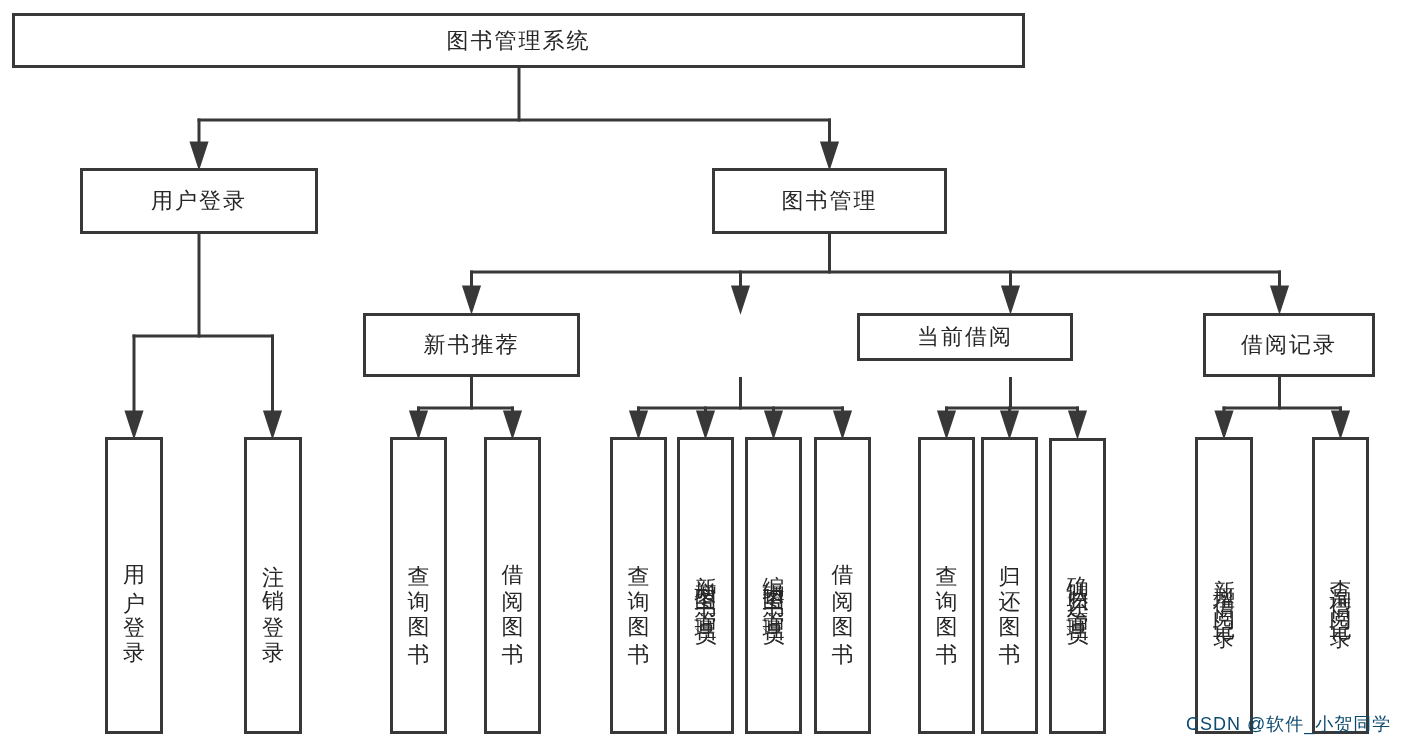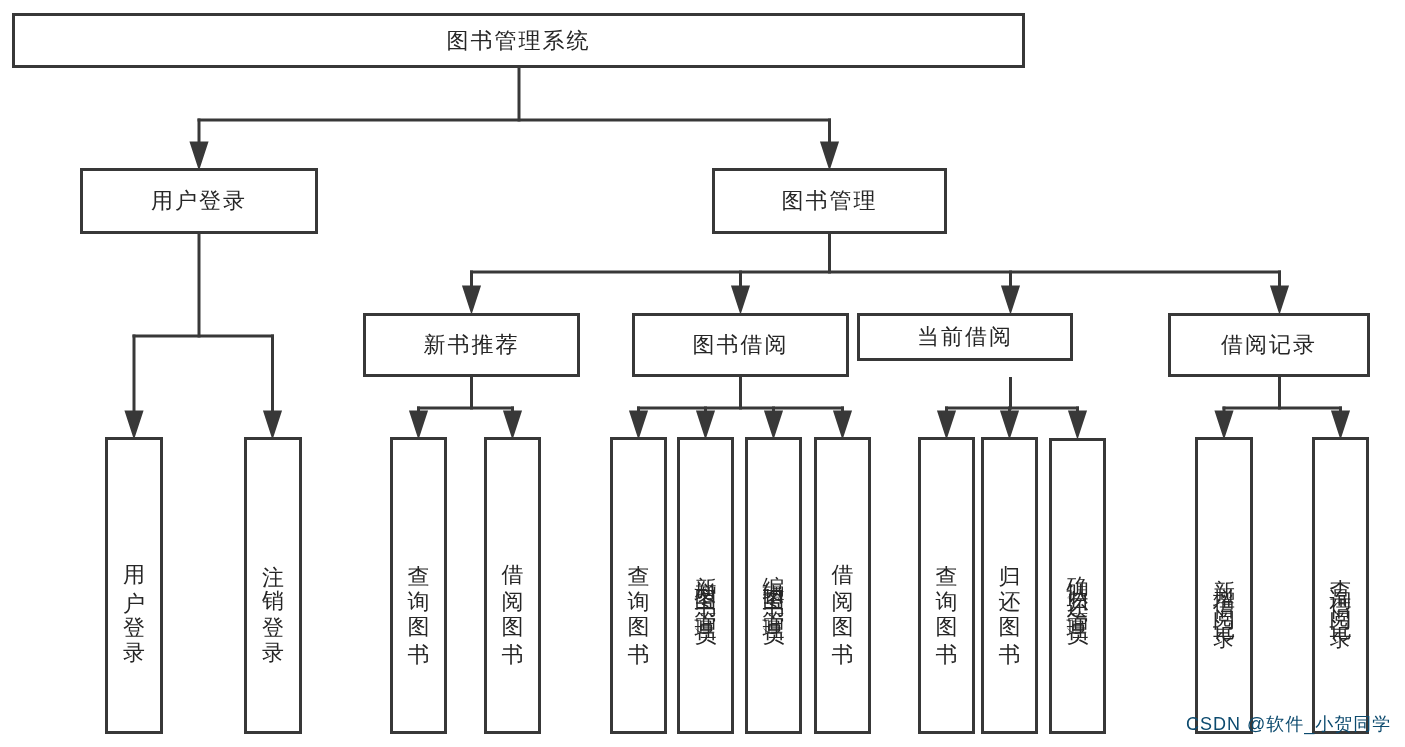--- a/index.html
+++ b/index.html
@@ -97,27 +97,24 @@
   <div class="node h" style="left:80px;top:168px;width:238px;height:66px">
     <span>用户登录</span>
   </div>
   <div class="node h" style="left:363px;top:313px;width:217px;height:64px">
     <span>新书推荐</span>
   </div>
 
   <div class="node h" style="left:712px;top:168px;width:235px;height:66px">
     <span>图书管理</span>
   </div>
-  <div class="node h" style="left:632px;top:313px;width:217px;height:64px">
-    <span>图书借阅</span>
-  </div>
   <div class="node h" style="left:857px;top:313px;width:216px;height:48px">
     <span>当前借阅</span>
   </div>
-  <div class="node h" style="left:1168px;top:313px;width:202px;height:64px">
+  <div class="node h" style="left:1203px;top:313px;width:172px;height:64px">
     <span>借阅记录</span>
   </div>
 
   <div class="node v v4" style="left:105px;top:437px;width:58px;height:297px">
     <span>用户登录</span>
   </div>
   <div class="node v v4" style="left:244px;top:437px;width:58px;height:297px">
     <span>注销登录</span>
   </div>
 

